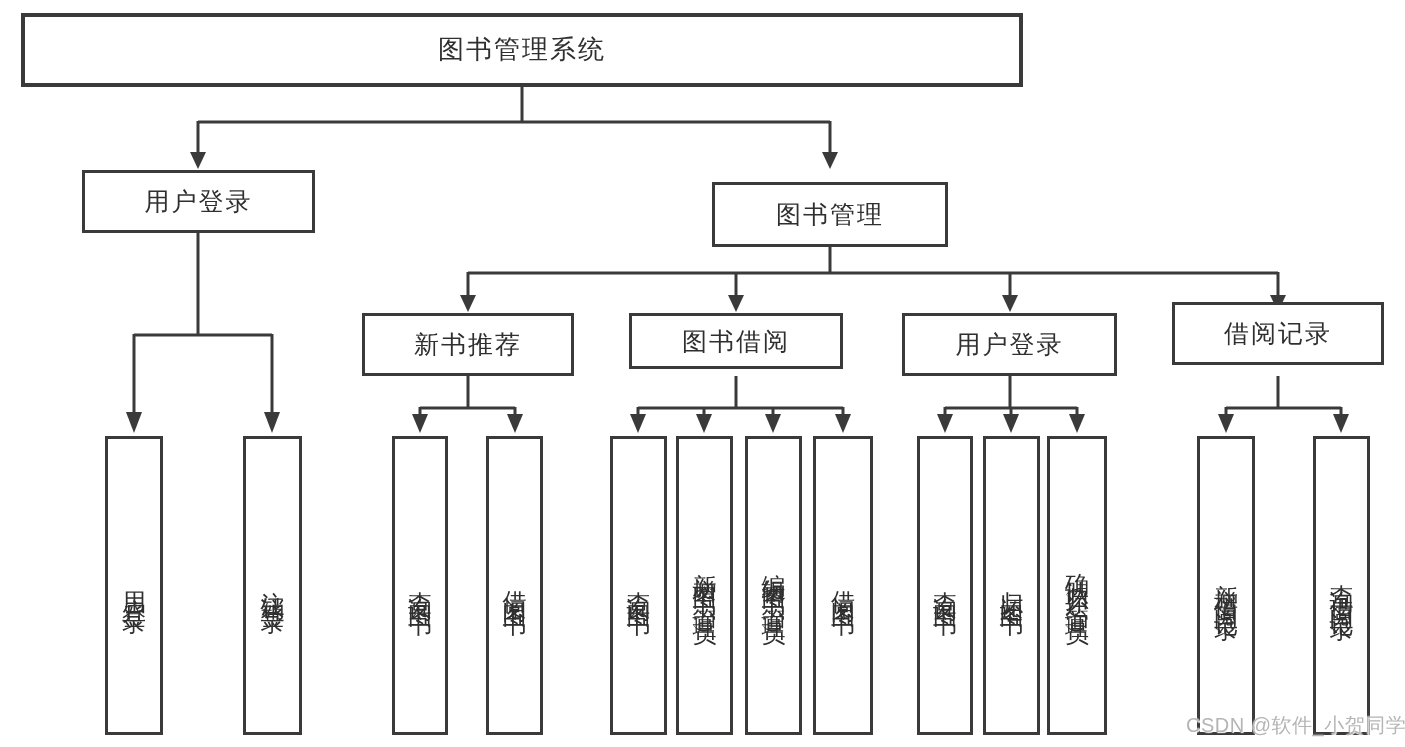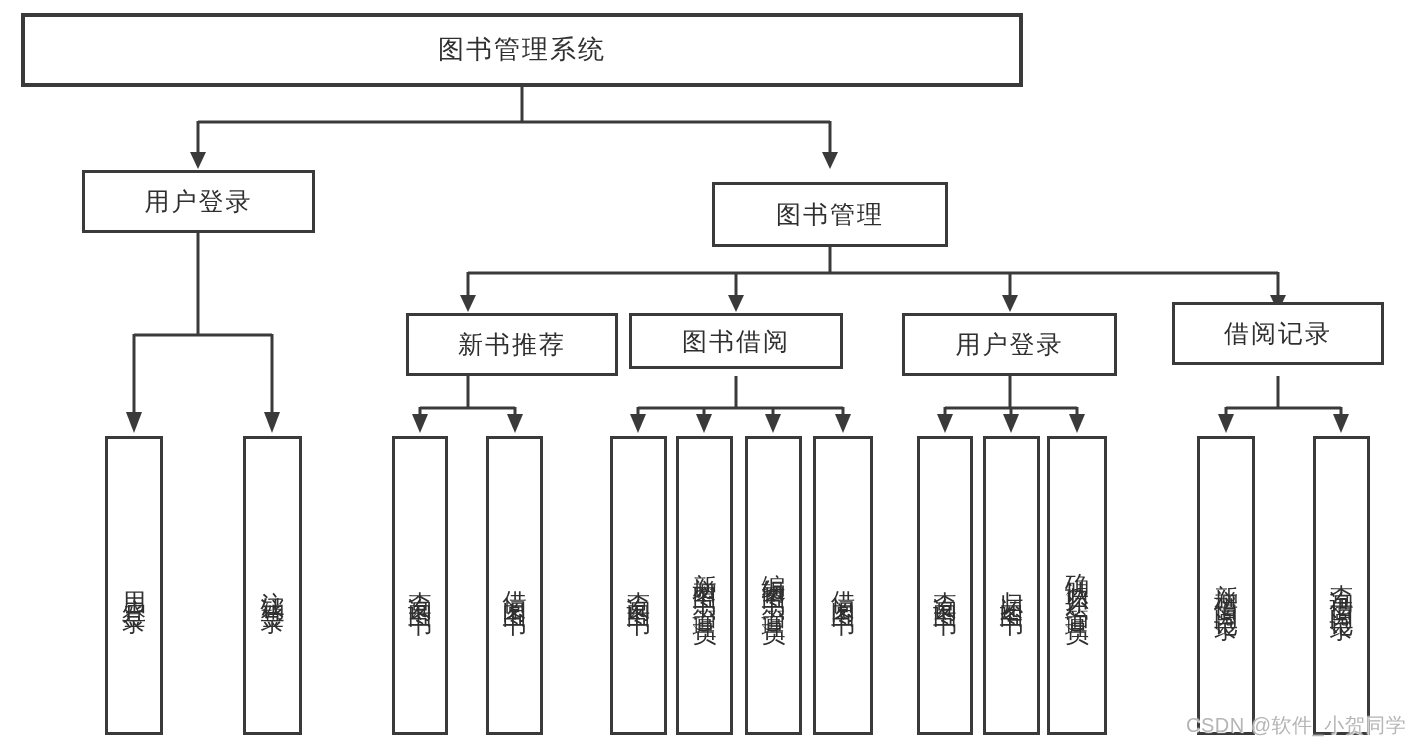--- a/index.html
+++ b/index.html
@@ -70,21 +70,21 @@
     font-size: 20px;
     letter-spacing: 0.5px;
     white-space: nowrap;
     text-shadow: 0 0 2px #fff, 1px 1px 1px #ffffff;
   }
 
   
   .n-user-login   { left: 82px;  top: 170px; width: 233px; height: 63px; }
   .n-book-mgmt    { left: 712px; top: 170px; width: 236px; height: 65px; margin-top: 12px; }
   
-  .n-new-book     { left: 362px;  top: 313px; width: 212px; height: 63px; margin-left: 44px; }
+  .n-new-book     { left: 362px;  top: 313px; width: 212px; height: 63px; }
   .n-borrow       { left: 629px;  top: 313px; width: 214px; height: 56px; }
   .n-current      { left: 902px;  top: 313px; width: 215px; height: 63px; }
   .n-records      { left: 1172px; top: 302px; width: 212px; height: 63px; }
   
   .lf-0  { left: 105px;  width: 58px; }
   .lf-1  { left: 243px;  width: 59px; }
   .lf-2  { left: 392px;  width: 56px; }
   .lf-3  { left: 486px;  width: 57px; }
   .lf-4  { left: 610px;  width: 57px; }
   .lf-5  { left: 676px;  width: 57px; }

